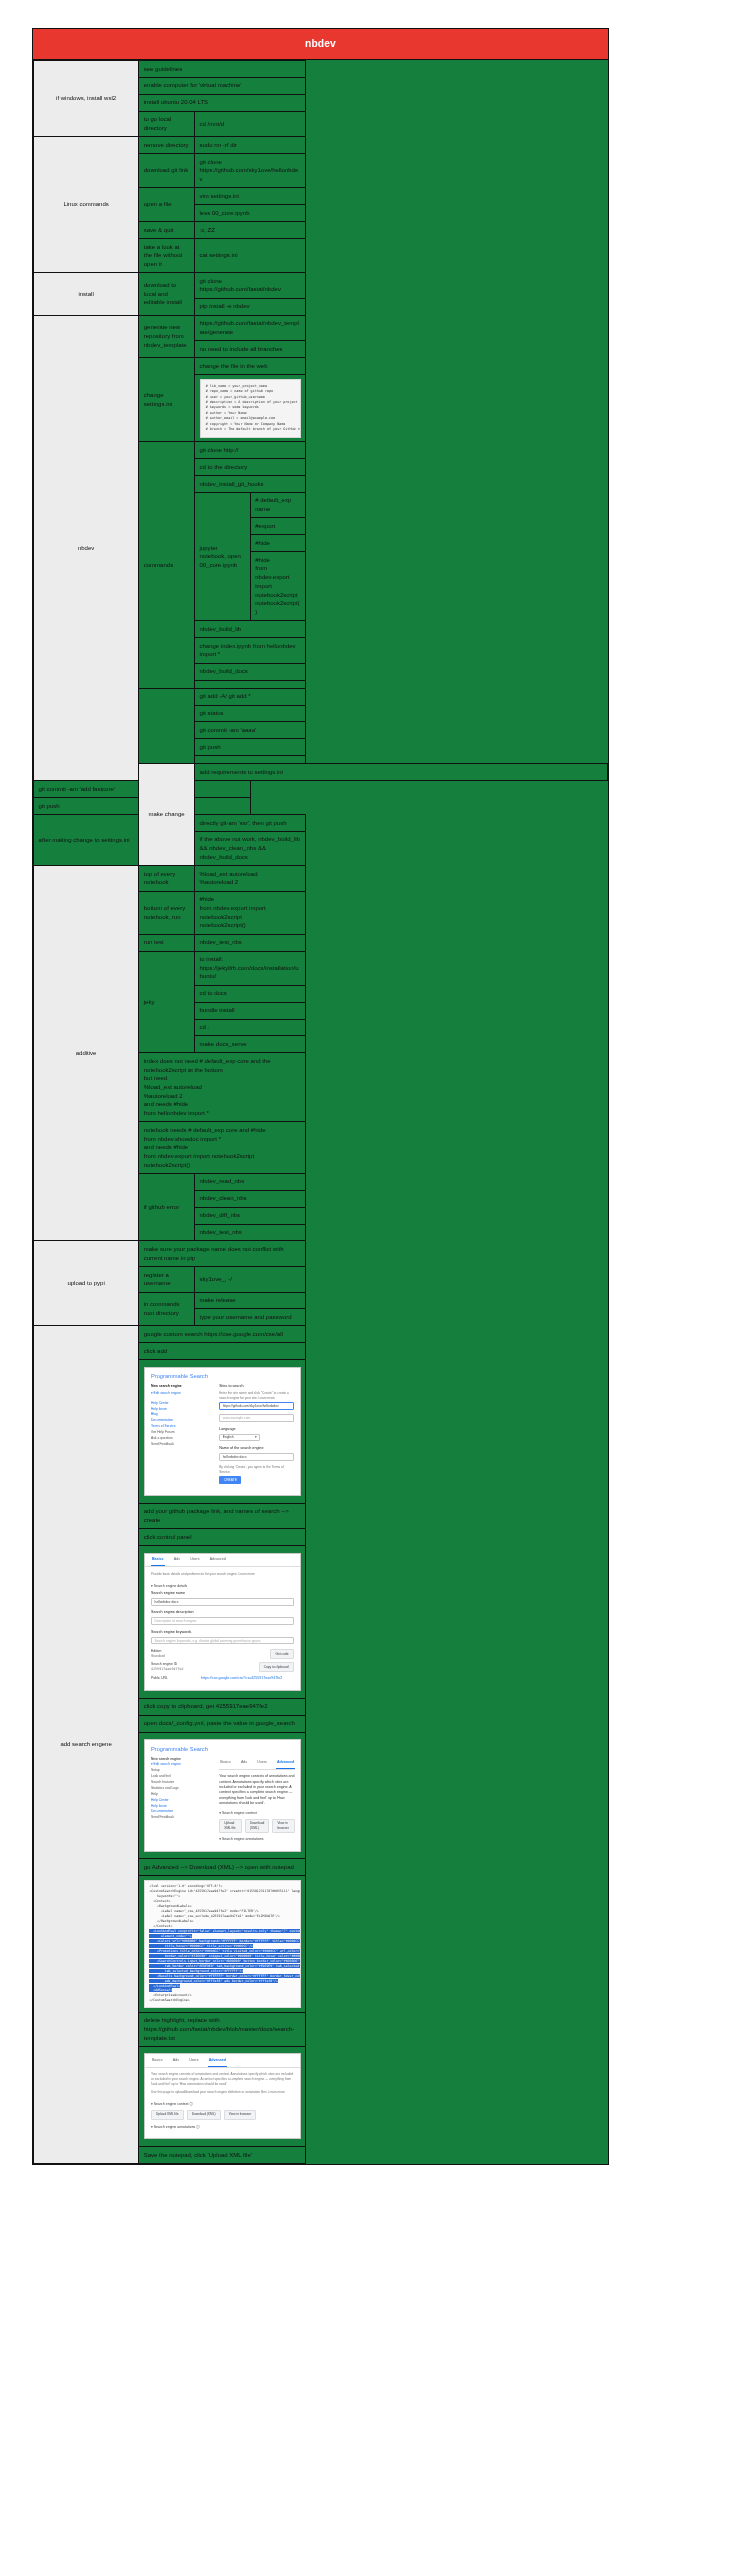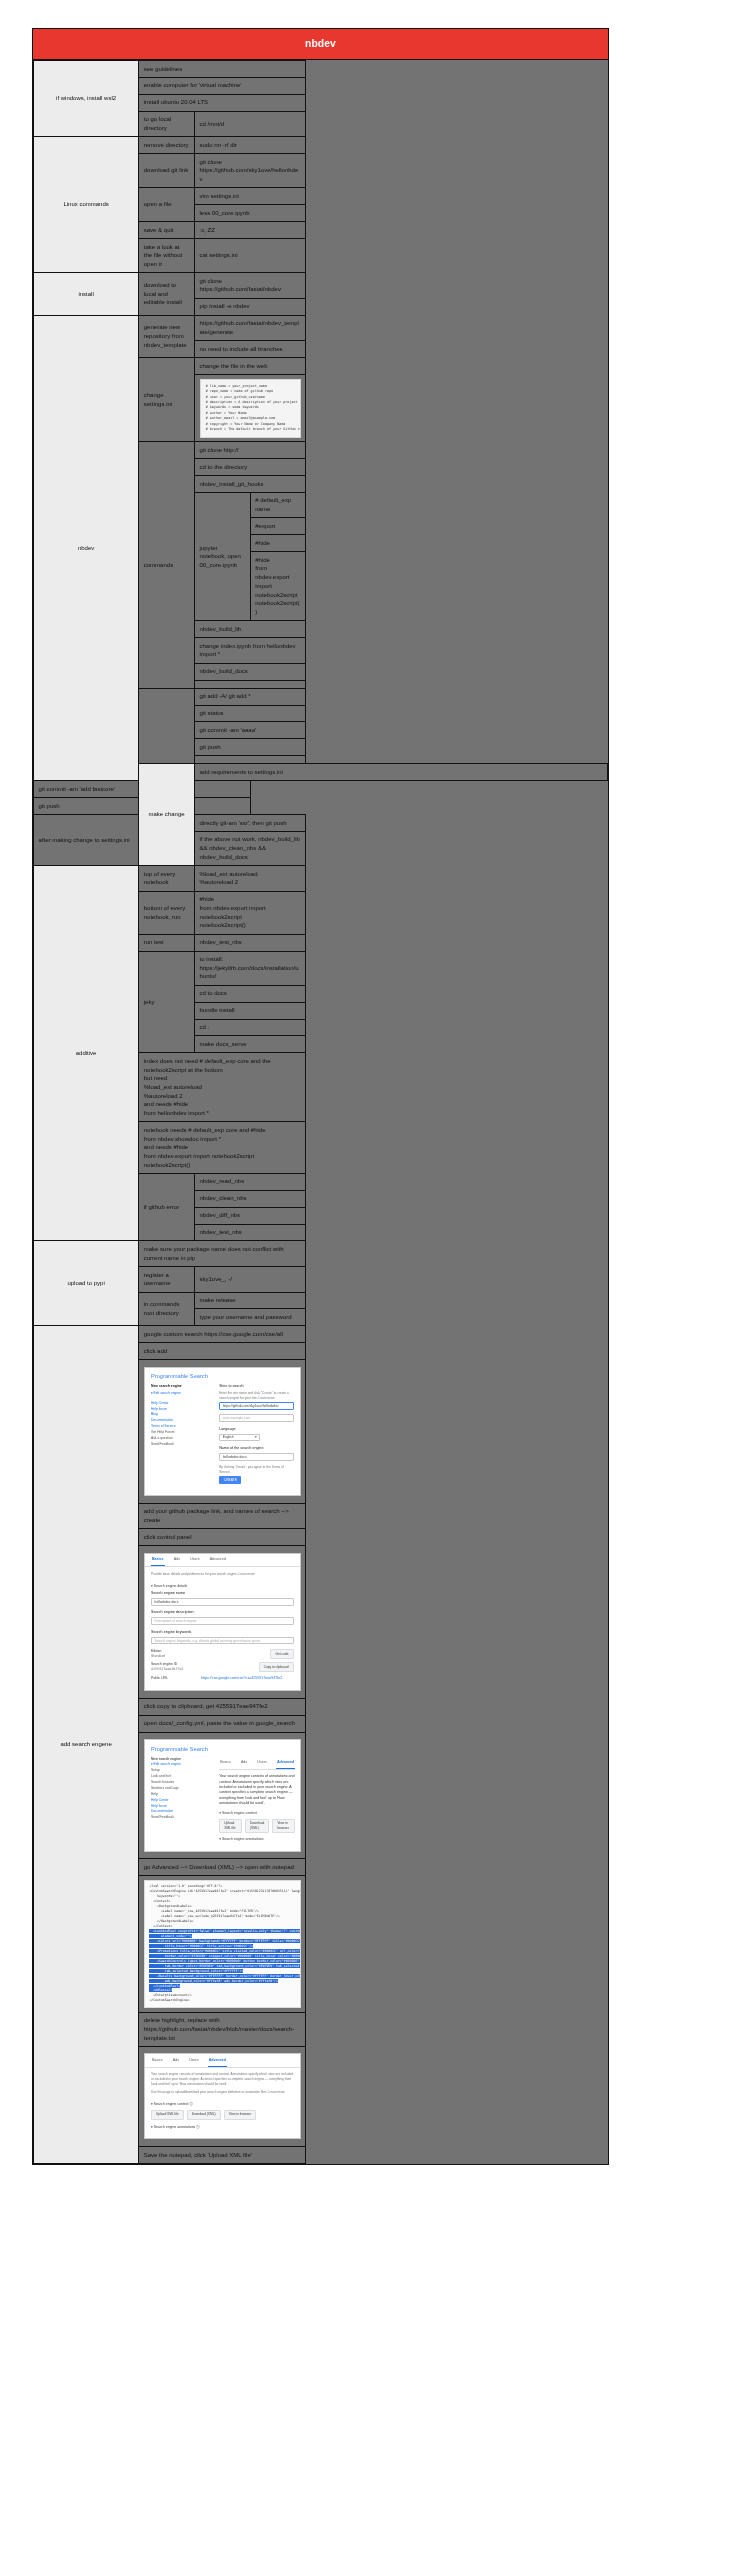--- a/index.html
+++ b/index.html
@@ -17,21 +17,21 @@
     box-sizing:border-box;
   }
   .sheet{
     position:absolute;
     left:32px;
     top:28px;
     width:577px;
     border:1px solid #111;
     border-top:1px solid #111;
     box-sizing:border-box;
-    background:#737373;
+    background:#15803d;
   }
   .banner{
     background:#e8372f;
     color:#ffffff;
     height:30px;
     line-height:30px;
     text-align:center;
     font-size:10.3px;
     font-weight:700;
     letter-spacing:0.1px;

